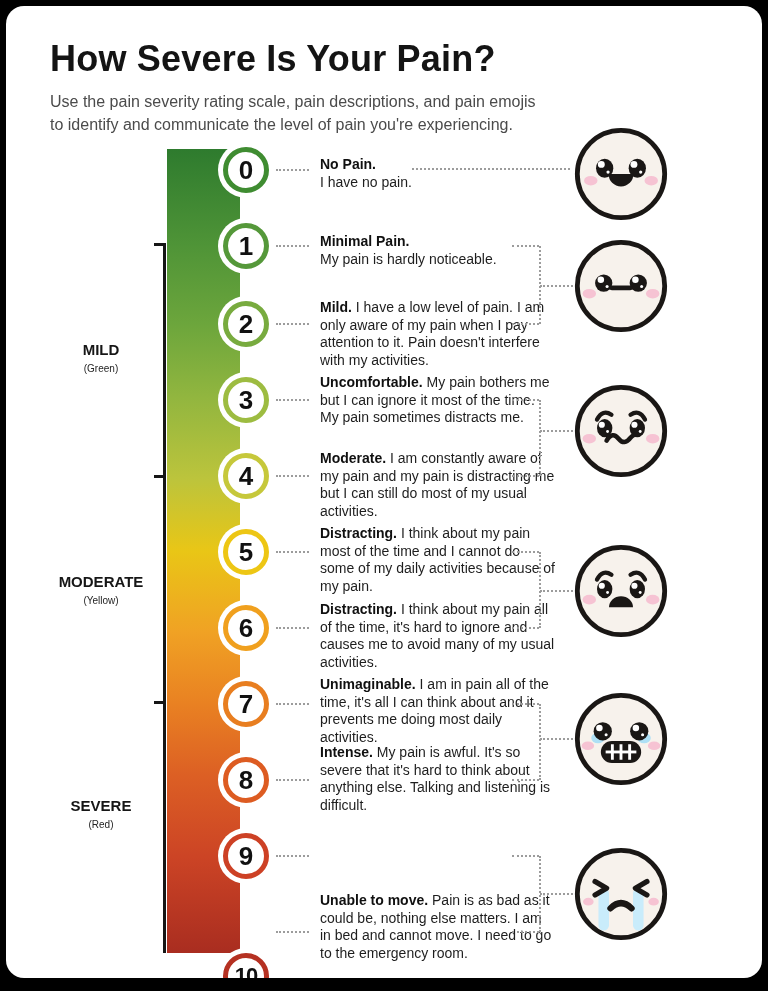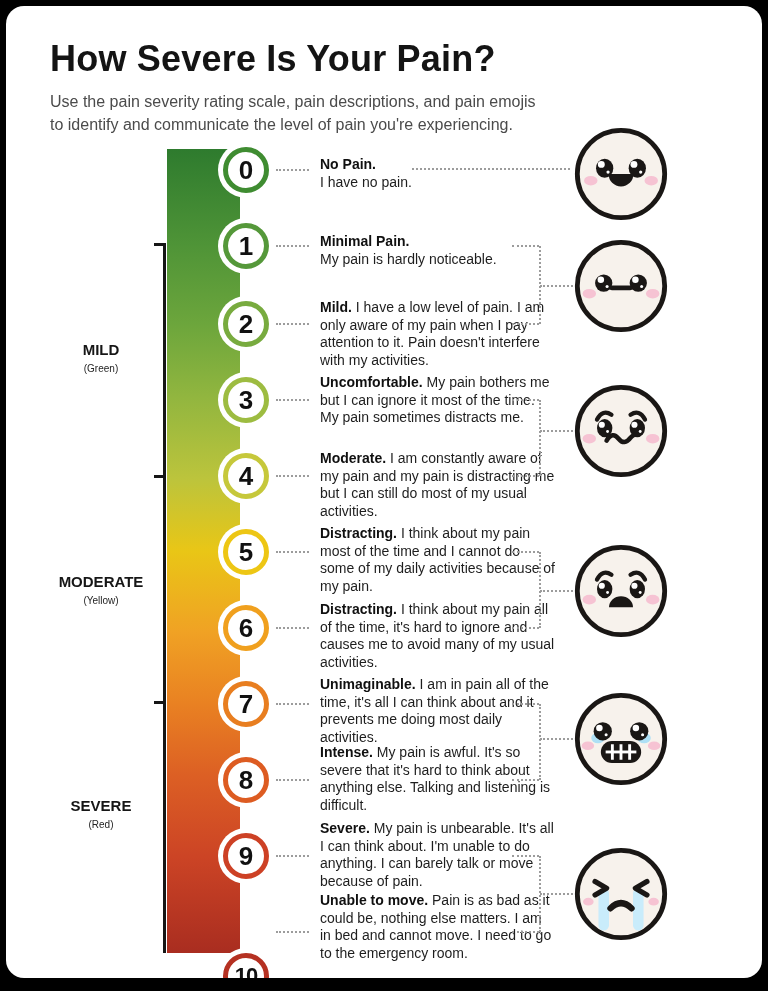--- a/index.html
+++ b/index.html
@@ -105,21 +105,20 @@
 
   <div class="abs lvl-text stacked" style="top:150px"><b>No Pain.</b><span>I have no pain.</span></div>
   <div class="abs lvl-text stacked" style="top:227px"><b>Minimal Pain.</b><span>My pain is hardly noticeable.</span></div>
   <div class="abs lvl-text" style="top:293px"><b>Mild.</b> <span>I have a low level of pain. I am only aware of my pain when I pay attention to it. Pain doesn't interfere with my activities.</span></div>
   <div class="abs lvl-text" style="top:368px"><b>Uncomfortable.</b> <span>My pain bothers me but I can ignore it most of the time. My pain sometimes distracts me.</span></div>
   <div class="abs lvl-text" style="top:444px"><b>Moderate.</b> <span>I am constantly aware of my pain  and my pain is distracting me but I can still do most of my usual activities.</span></div>
   <div class="abs lvl-text" style="top:519px"><b>Distracting.</b> <span>I think about my pain most of the time and I cannot do some of my daily activities because of my pain.</span></div>
   <div class="abs lvl-text" style="top:595px"><b>Distracting.</b> <span>I think about my pain all of the time, it's hard to ignore and causes me to avoid many of my usual activities.</span></div>
   <div class="abs lvl-text" style="top:670px"><b>Unimaginable.</b> <span>I am in pain all of the time, it's all I can think about and it prevents me doing most daily activities.</span></div>
   <div class="abs lvl-text" style="top:738px"><b>Intense.</b> <span>My pain is awful. It's so severe that it's hard to think about anything else. Talking and listening is difficult.</span></div>
-  <div class="abs lvl-text" style="top:814px"><b>Severe.</b> <span>My pain is unbearable. It's all I can think about. I'm unable to do anything. I can barely talk or move because of pain.</span></div>
   <div class="abs lvl-text" style="top:886px"><b>Unable to move.</b> <span>Pain is as bad as it could be, nothing else matters. I am in bed and cannot move. I need to go to the emergency room.</span></div>
 
   <div class="abs dotl longline" style="top:162px"></div>
 
   <div class="abs dotl stub-r" style="top:239px"></div>
   <div class="abs dotl stub-r" style="top:317px"></div>
   <div class="abs vline" style="top:240px;height:78px"></div>
   <div class="abs dotl midline" style="top:279px"></div>
 
   <div class="abs dotl stub-r" style="top:393px"></div>

